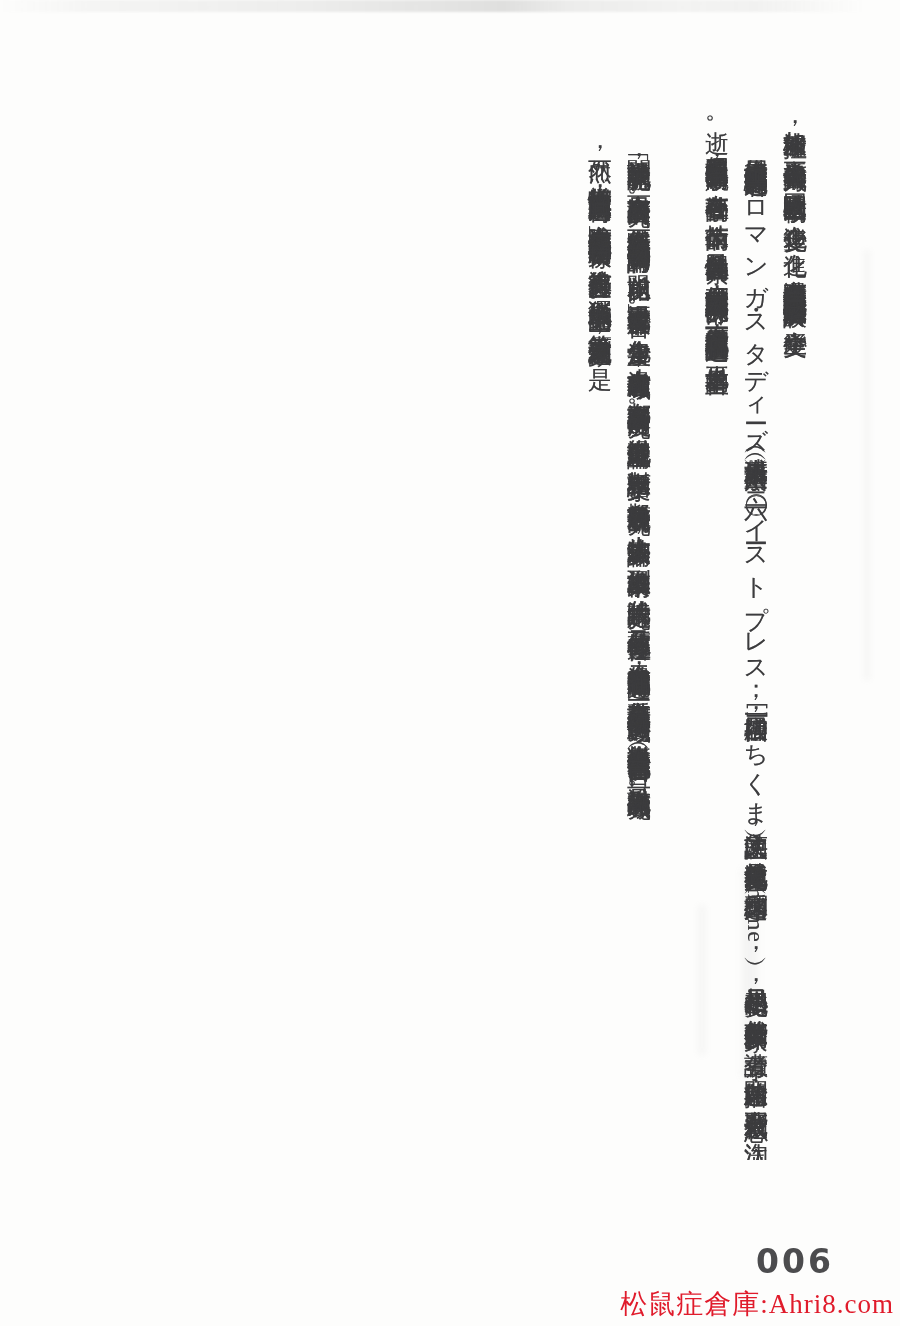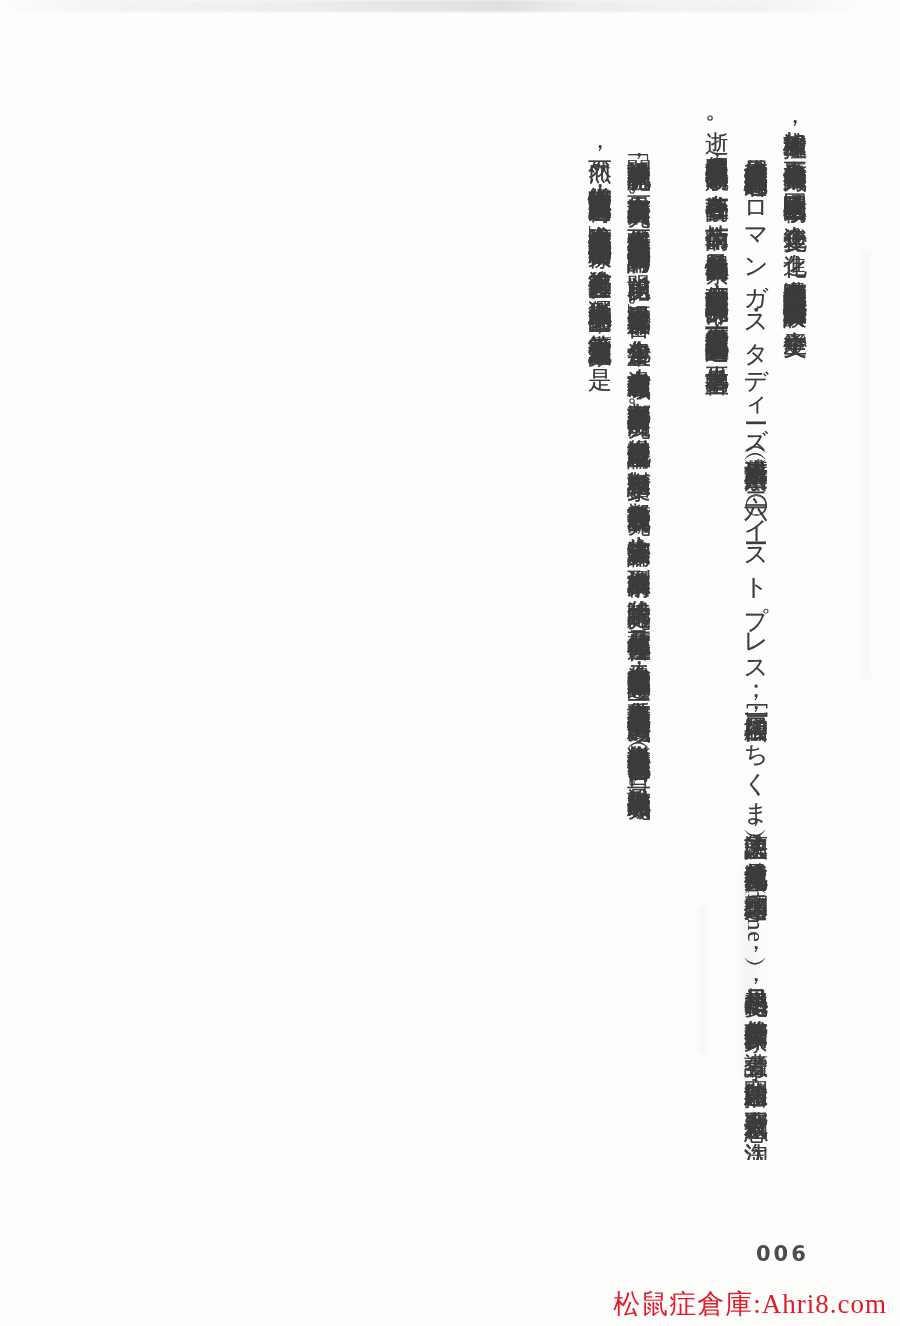--- a/index.html
+++ b/index.html
@@ -64,27 +64,27 @@
   .text-block p.indent { text-indent: 1.2em; }
   
   .text-block p.gap-before { margin-right: 39px; }
 
   .page-number {
     position: absolute;
     left: 756px;
     top: 1242px;
     font-family: "DejaVu Sans", sans-serif;
     font-weight: bold;
-    font-size: 21px;
+    font-size: 33px;
     letter-spacing: 3px;
     color: #4c4c4e;
   }
   .watermark {
     position: absolute;
-    right: 13px;
+    right: 6px;
     top: 1286px;
     font-family: "Liberation Serif", serif;
     font-size: 27px;
     letter-spacing: 1px;
     color: #e01b2b;
     white-space: nowrap;
   }
 </style>
 </head>
 <body>

